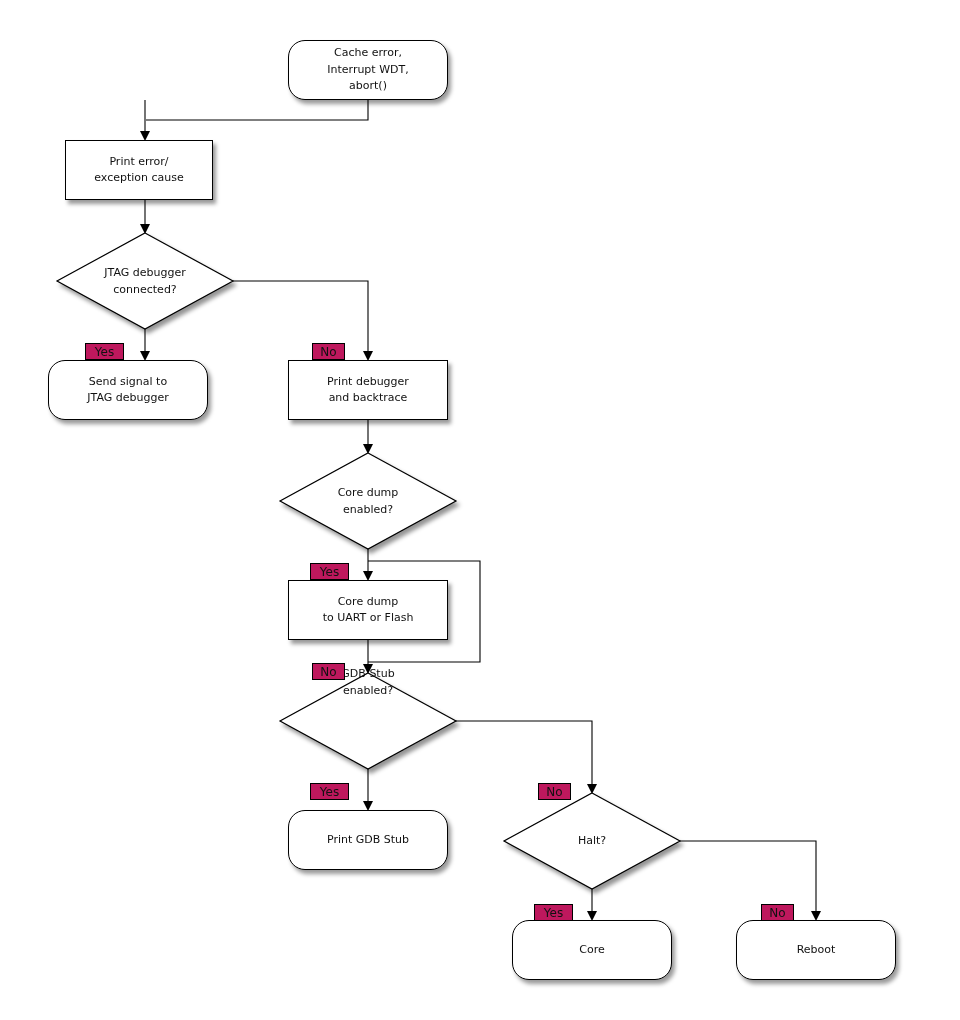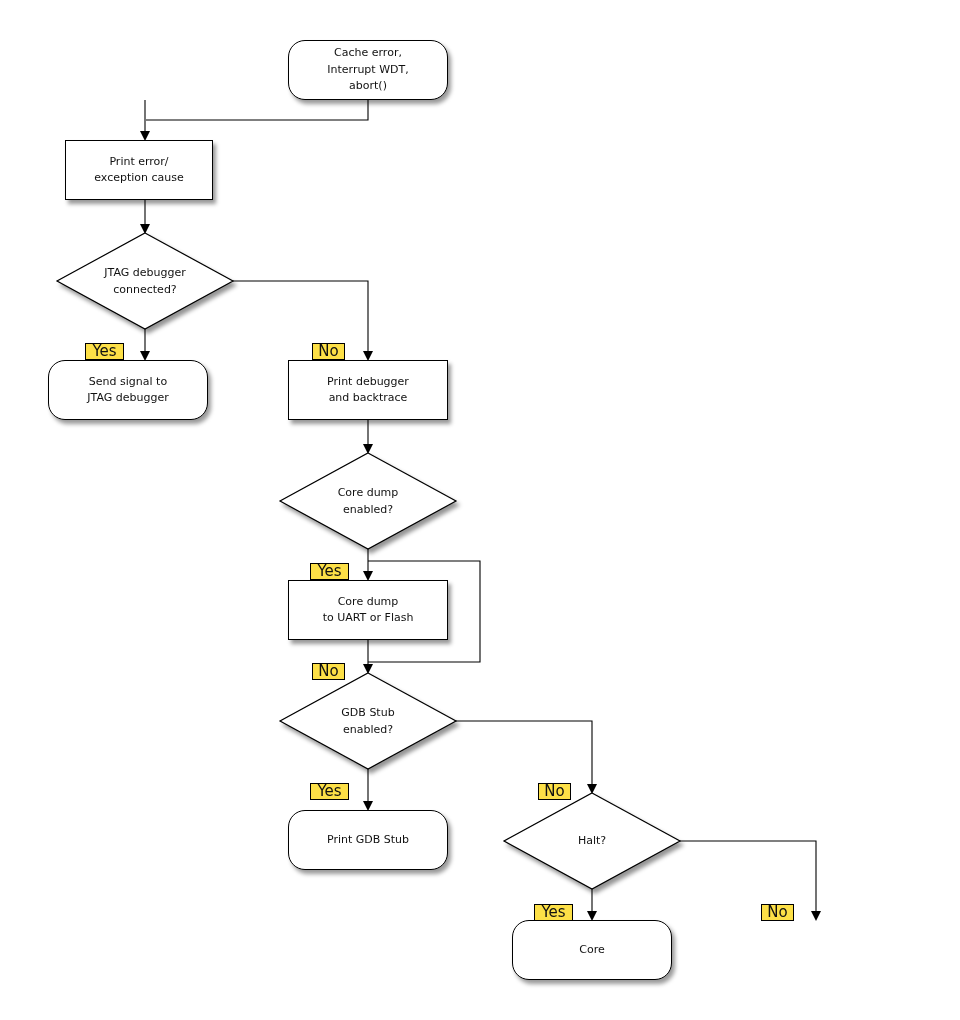--- a/index.html
+++ b/index.html
@@ -38,27 +38,27 @@
     align-items: center;
     justify-content: center;
     text-align: center;
     font-size: 11px;
     line-height: 1.55;
     white-space: pre-line;
     pointer-events: none;
   }
   .badge {
     position: absolute;
-    background: #fde047;
+    background: #be185d;
     border: 1px solid #000000;
     box-sizing: border-box;
     display: flex;
     align-items: center;
     justify-content: center;
-    font-size: 15px;
+    font-size: 12px;
     line-height: 1;
   }
 </style>
 </head>
 <body>
 
 <div id="canvas">
 
   <svg id="wires" viewBox="0 0 960 1020" xmlns="http://www.w3.org/2000/svg">
     <defs>
@@ -140,32 +140,35 @@
   </div>
 
   <div class="node rounded" style="left:288px; top:810px; width:160px; height:60px">
     <span>Print GDB Stub</span>
   </div>
 
   <div class="node rounded" style="left:512px; top:920px; width:160px; height:60px">
     <span>Core</span>
   </div>
 
+  <div class="node rounded" style="left:736px; top:920px; width:160px; height:60px">
+    <span>Reboot</span>
+  </div>
 
   <div class="dlabel" style="left:65px; top:251px; width:160px; height:60px">
     <span>JTAG debugger
 connected?</span>
   </div>
 
   <div class="dlabel" style="left:288px; top:471px; width:160px; height:60px">
     <span>Core dump
 enabled?</span>
   </div>
 
-  <div class="dlabel" style="left:288px; top:691px; width:160px; height:60px">
+  <div class="dlabel" style="left:288px; top:652px; width:160px; height:60px">
     <span>GDB Stub
 enabled?</span>
   </div>
 
   <div class="dlabel" style="left:512px; top:811px; width:160px; height:60px">
     <span>Halt?</span>
   </div>
 
   <div class="badge" style="left:85px;  top:343px; width:39px; height:17px">
     <span>Yes</span>

